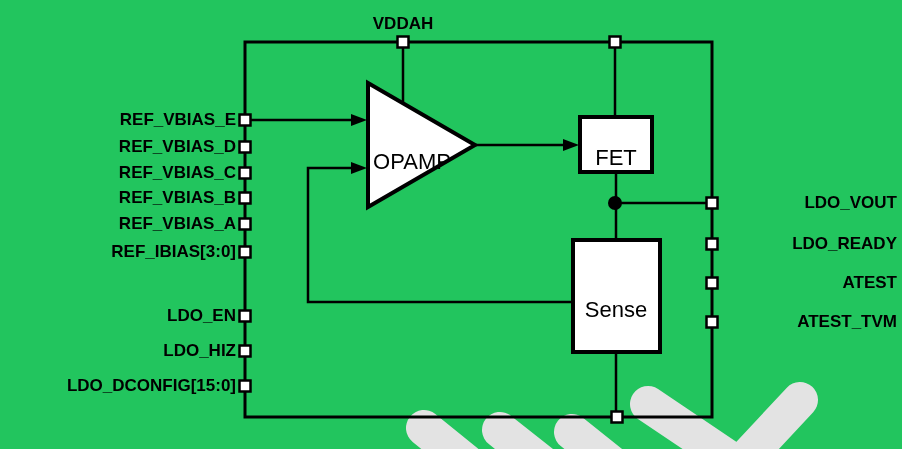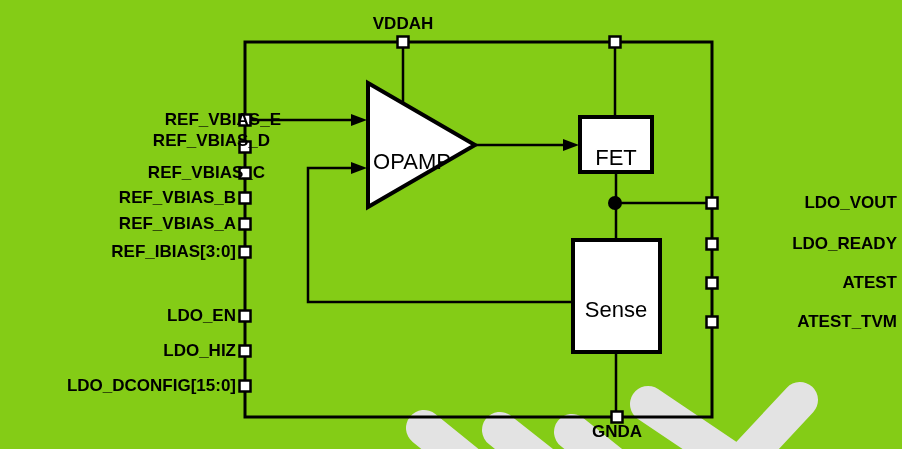--- a/index.html
+++ b/index.html
@@ -5,21 +5,21 @@
   html, body {
     margin: 0;
     padding: 0;
     background: #ffffff;
     font-family: "Liberation Sans", sans-serif;
   }
   #stage {
     position: relative;
     width: 902px;
     height: 449px;
-    background: #84cc16;
+    background: #22c55e;
     overflow: hidden;
   }
   #schematic-svg {
     position: absolute;
     left: 0;
     top: 0;
   }
   .pin-label {
     position: absolute;
     height: 20px;
@@ -101,34 +101,33 @@
       <rect x="706.5" y="197.5" width="11" height="11"></rect>
       <rect x="706.5" y="238.5" width="11" height="11"></rect>
       <rect x="706.5" y="277.5" width="11" height="11"></rect>
       <rect x="706.5" y="316.5" width="11" height="11"></rect>
       <rect x="611.5" y="411.5" width="11" height="11"></rect>
     </g>
   </svg>
 
   <div class="pin-label align-center" style="left:343px; top:14px; width:120px;">VDDAH</div>
 
-  <div class="pin-label align-right" style="left:0; top:110px; width:236px;padding-left:45px;">REF_VBIAS_E</div>
-  <div class="pin-label align-right" style="left:0; top:131px; width:236px;margin-left:34px;">REF_VBIAS_D</div>
-  <div class="pin-label align-right" style="left:0; top:163px; width:236px;margin-left:29px;">REF_VBIAS_C</div>
+  <div class="pin-label align-right" style="left:0; top:110px; width:236px;">REF_VBIAS_E</div>
+  <div class="pin-label align-right" style="left:0; top:137px; width:236px;">REF_VBIAS_D</div>
+  <div class="pin-label align-right" style="left:0; top:163px; width:236px;">REF_VBIAS_C</div>
   <div class="pin-label align-right" style="left:0; top:214px; width:236px;">REF_VBIAS_A</div>
   <div class="pin-label align-right" style="left:0; top:188px; width:236px;">REF_VBIAS_B</div>
   <div class="pin-label align-right" style="left:0; top:242px; width:236px;">REF_IBIAS[3:0]</div>
   <div class="pin-label align-right" style="left:0; top:306px; width:236px;">LDO_EN</div>
   <div class="pin-label align-right" style="left:0; top:341px; width:236px;">LDO_HIZ</div>
   <div class="pin-label align-right" style="left:0; top:376px; width:236px;">LDO_DCONFIG[15:0]</div>
 
   <div class="pin-label align-left" style="left:722px; top:193px; width:175px;">LDO_VOUT</div>
   <div class="pin-label align-left" style="left:722px; top:234px; width:175px;">LDO_READY</div>
   <div class="pin-label align-left" style="left:722px; top:273px; width:175px;">ATEST</div>
   <div class="pin-label align-left" style="left:722px; top:312px; width:175px;">ATEST_TVM</div>
 
-  <div class="pin-label align-center" style="left:557px; top:422px; width:120px;">GNDA</div>
 
   <div class="block-label" style="left:362px; top:135px; width:100px;">OPAMP</div>
   <div class="block-label" style="left:566px; top:131px; width:100px;">FET</div>
   <div class="block-label" style="left:566px; top:283px; width:100px;">Sense</div>
 
 </div>
 
 </body></html>

